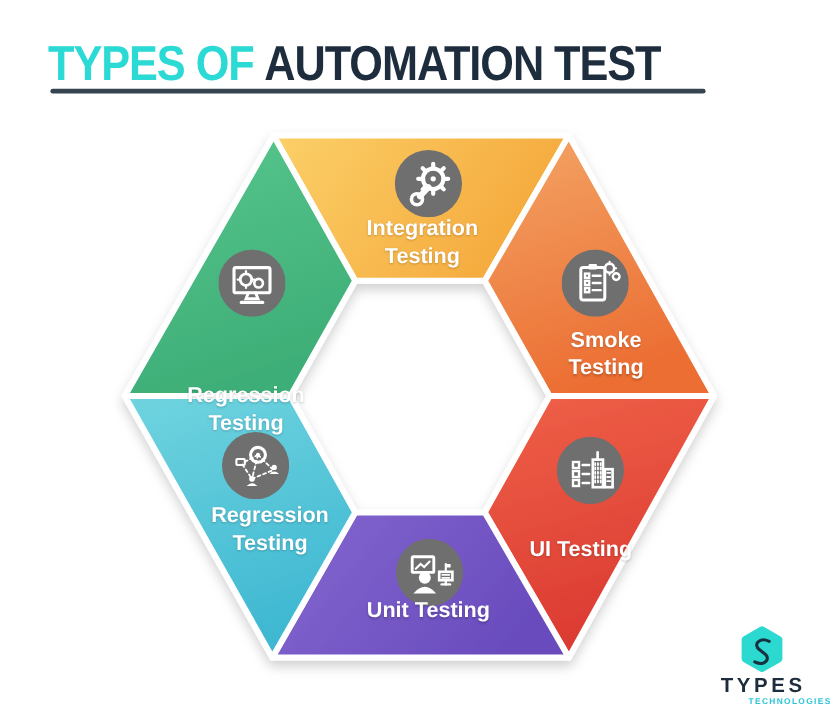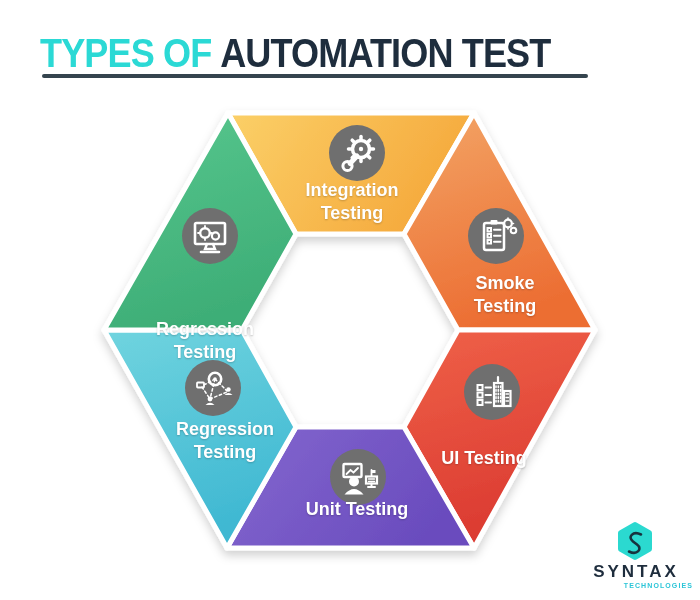--- a/index.html
+++ b/index.html
@@ -241,17 +241,17 @@
   <div class="seg-label" style="left:205px;top:297px;margin-top:44px;">
     <span>Regression</span>
     <span>Testing</span>
   </div>
 
   <div class="logo">
     <svg width="120" height="44" viewBox="0 0 120 44">
       <polygon points="58,5 72,13 72,29 58,37 44,29 44,13" stroke-linejoin="round" stroke-width="6" stroke="#2BD9D0" fill="#2BD9D0"></polygon>
       <path d="M64,14.5 c-8,-4 -14,2.5 -8,7 l4,3 c6,4.5 0,11 -8,7" fill="none" stroke-width="2.6" stroke-linecap="round" stroke="#17323E"></path>
     </svg>
-    <div class="logo-name">SYNTAX</div>
+    <div class="logo-name">TYPES</div>
     <div class="logo-tagline">TECHNOLOGIES</div>
   </div>
 
 </div>
 
 </body></html>

